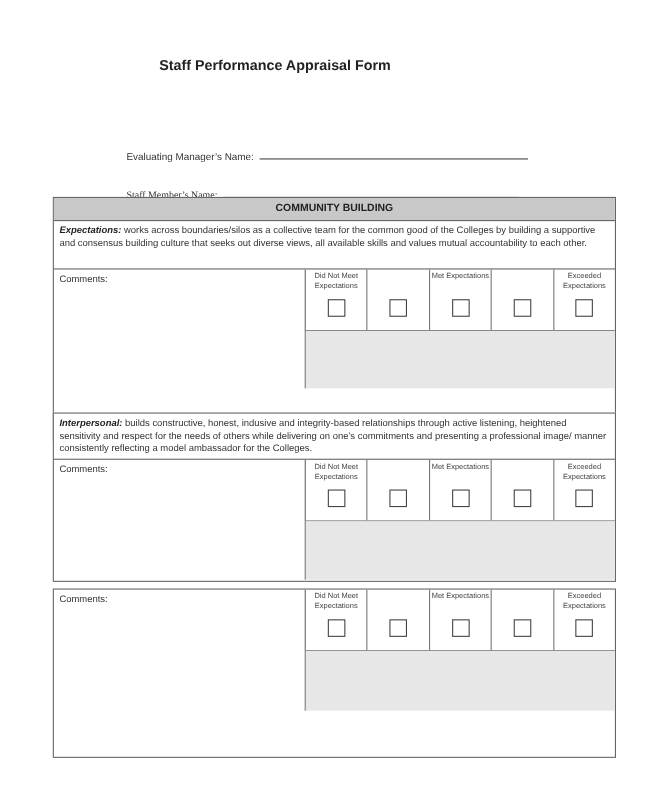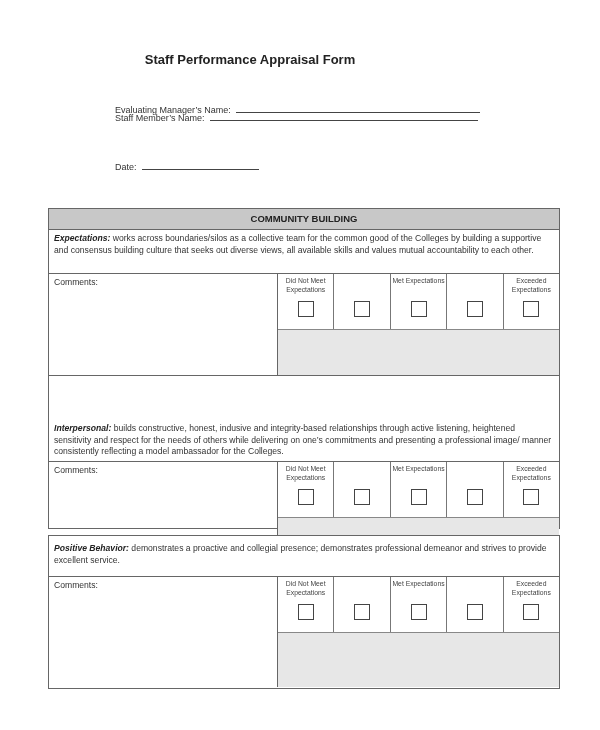--- a/index.html
+++ b/index.html
@@ -1,18 +1,18 @@
 <!DOCTYPE html>
 <html><head>
 <meta charset="utf-8">
 <style>
   html, body { margin:0; padding:0; background:#ffffff; }
   body { width:600px; height:730px; position:relative; overflow:hidden; font-family:"Liberation Sans", sans-serif; color:#222; }
   .title { position:absolute; left:0; width:500px; top:52px; text-align:center; font-size:13px; font-weight:bold; color:#222; }
-  .field { position:absolute; left:115px; font-size:9px; color:#333; white-space:nowrap; }
+  .field { position:absolute; left:115px; font-size:9px; color:#333; white-space:nowrap;margin-top:32px; }
   .field .line { display:inline-block; border-bottom:1px solid #444; height:9px; vertical-align:baseline; margin-left:3px; }
   .section { position:absolute; left:48px; width:512px; border:1.5px solid #666; box-sizing:border-box; background:#fff; }
   .sec-head { height:20px; background:#c8c8c8; border-bottom:1.5px solid #666; text-align:center; font-size:9.5px; font-weight:bold; line-height:20px; color:#222; }
   .desc { border-bottom:1.5px solid #666; padding:3px 5px; font-size:8.6px; line-height:11.5px; color:#333; box-sizing:border-box; }
   .desc b { font-style:italic; color:#222; }
   .rating-area { display:flex; }
   .comments { width:229px; border-right:1.5px solid #666; box-sizing:border-box; padding:3px 5px; font-size:8.6px; color:#333; }
   .right { flex:1; display:flex; flex-direction:column; }
   .cells { display:flex; height:55px; border-bottom:1.5px solid #888; }
   .cell { flex:1; border-right:1px solid #777; box-sizing:border-box; text-align:center; font-size:6.8px; line-height:8.5px; color:#444; padding-top:3px; position:relative; }
@@ -22,30 +22,30 @@
 </style>
 </head>
 <body>
 
 <div class="title">Staff Performance Appraisal Form</div>
 
 <div class="field" style="top:103px;">
   <span>Evaluating Manager’s Name:</span>
   <span class="line" style="width:244px;"></span>
 </div>
-<div class="field" style="top:111px;">
+<div class="field" style="top:138px;font-family:Liberation Serif, serif;">
   <span>Staff Member’s Name:</span>
   <span class="line" style="width:268px;"></span>
 </div>
 <div class="field" style="top:160px;">
   <span>Date:</span>
   <span class="line" style="width:117px;"></span>
 </div>
 
-<div class="section" style="top:208px; height:222px;">
+<div class="section" style="top:179px; height:222px;">
   <div class="sec-head">COMMUNITY BUILDING</div>
   <div class="desc" style="height:44px;"><b>Expectations:</b><span> works across boundaries/silos as a collective team for the common good of the Colleges by building a supportive and consensus building culture that seeks out diverse views, all available skills and values mutual accountability to each other.</span></div>
   <div class="rating-area" style="height:108px;">
     <div class="comments"><span>Comments:</span></div>
     <div class="right">
       <div class="cells">
         <div class="cell"><span>Did Not Meet Expectations</span><div class="box"></div></div>
         <div class="cell">
             <div class="box"></div>
           </div>
@@ -54,42 +54,41 @@
             <div class="box"></div>
           </div>
         <div class="cell"><span>Exceeded Expectations</span><div class="box"></div></div>
       </div>
       <div class="gray"></div>
     </div>
   </div>
 </div>
 
 <div class="section" style="top:375px; height:154px;">
-  <div class="desc" style="height:42px;margin-top:44px;"><b>Interpersonal:</b><span> builds constructive, honest, indusive and integrity-based relationships through active listening, heightened sensitivity and respect for the needs of others while delivering on one’s commitments and presenting a professional image/ manner consistently reflecting a model ambassador for the Colleges.</span></div>
+  <div class="desc" style="height:42px;"><b>Interpersonal:</b><span> builds constructive, honest, indusive and integrity-based relationships through active listening, heightened sensitivity and respect for the needs of others while delivering on one’s commitments and presenting a professional image/ manner consistently reflecting a model ambassador for the Colleges.</span></div>
   <div class="rating-area" style="height:109px;">
     <div class="comments"><span>Comments:</span></div>
     <div class="right">
       <div class="cells">
         <div class="cell"><span>Did Not Meet Expectations</span><div class="box"></div></div>
         <div class="cell">
             <div class="box"></div>
           </div>
         <div class="cell"><span>Met Expectations</span><div class="box"></div></div>
         <div class="cell">
             <div class="box"></div>
           </div>
         <div class="cell"><span>Exceeded Expectations</span><div class="box"></div></div>
       </div>
       <div class="gray"></div>
     </div>
   </div>
 </div>
 
 <div class="section" style="top:535px; height:154px;">
-  <div class="desc" style="height:41px; padding-top:7px;"><b>Positive Behavior:</b><span> demonstrates a proactive and collegial presence; demonstrates professional demeanor and strives to provide excellent service.</span></div>
   <div class="rating-area" style="height:110px;">
     <div class="comments"><span>Comments:</span></div>
     <div class="right">
       <div class="cells">
         <div class="cell"><span>Did Not Meet Expectations</span><div class="box"></div></div>
         <div class="cell">
             <div class="box"></div>
           </div>
         <div class="cell"><span>Met Expectations</span><div class="box"></div></div>
         <div class="cell">

